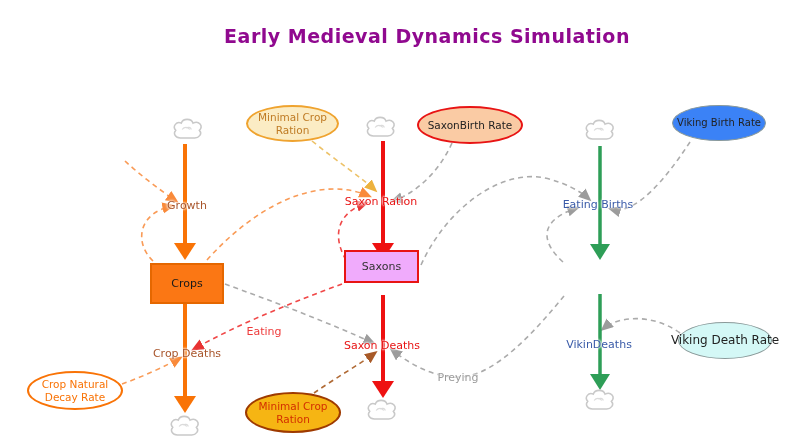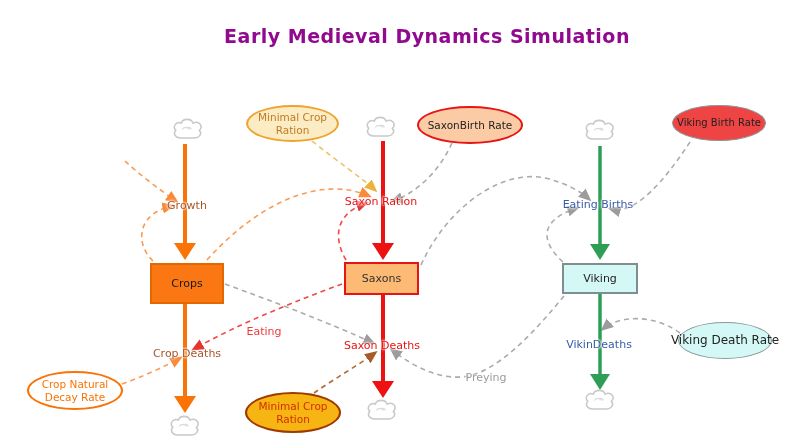--- a/index.html
+++ b/index.html
@@ -11,46 +11,46 @@
   .page-title{
     position:absolute;left:427px;top:25px;transform:translateX(-50%);
     font-size:19px;font-weight:bold;color:#90098F;white-space:nowrap;z-index:3;
     letter-spacing:.5px;
   }
   .stock{
     position:absolute;display:flex;align-items:center;justify-content:center;
     font-size:11px;z-index:4;box-sizing:border-box;
   }
   .stock-crops{left:150px;top:263px;width:74px;height:41px;background:#FB7714;border:2px solid #E56700;color:#1a1a1a;}
-  .stock-saxons{left:344px;top:262px;width:75px;height:33px;background:#fdba74;border:2px solid #E81414;color:#333;}
+  .stock-saxons{left:344px;top:250px;width:75px;height:33px;background:#f0abfc;border:2px solid #E81414;color:#333;}
   .stock-viking{left:562px;top:263px;width:76px;height:31px;background:#D4F8F6;border:2px solid #7E8F8F;color:#222;}
   .var{
     position:absolute;display:flex;align-items:center;justify-content:center;
     border-radius:50%;font-size:10.5px;line-height:1.15;text-align:center;z-index:4;box-sizing:border-box;
   }
   .nowrap{white-space:nowrap;}
   .var-cgr{left:43px;top:127px;width:96px;height:33px;background:#fff;border:2px solid #F97306;color:#F97306;}
   .var-mcrt{left:246px;top:105px;width:93px;height:37px;background:#FBECC4;border:2px solid #EFA32F;color:#BF7B24;}
   .var-sbr{left:417px;top:106px;width:106px;height:38px;background:#FACBA4;border:2.5px solid #E81414;color:#222;}
-  .var-vbr{left:672px;top:105px;width:94px;height:36px;background:#ef4444;border:1.6px solid #8A9999;color:#222;font-size:10px;}
+  .var-vbr{left:672px;top:105px;width:94px;height:36px;background:#3b82f6;border:1.6px solid #8A9999;color:#222;font-size:10px;}
   .var-cndr{left:27px;top:371px;width:96px;height:39px;background:#fff;border:2px solid #F97306;color:#F97306;}
   .var-mcrb{left:245px;top:392px;width:96px;height:41px;background:#F6B513;border:2.5px solid #9E3A00;color:#D32F00;}
   .var-vdr{left:678px;top:322px;width:94px;height:37px;background:#D4F8F6;border:1.6px solid #8A9999;color:#222;font-size:12px;}
   .flow-label,.link-label{
     position:absolute;transform:translate(-50%,-50%);font-size:11px;white-space:nowrap;z-index:3;
     text-shadow:0 0 3px #fff,0 0 3px #fff,0 0 2px #fff;
   }
   .lbl-growth{left:187px;top:205px;color:#A8552B;}
   .lbl-crop-deaths{left:187px;top:353px;color:#A8552B;}
   .lbl-saxon-births{left:381px;top:201px;color:#E81414;}
   .lbl-saxon-deaths{left:382px;top:345px;color:#E81414;}
   .lbl-viking-births{left:598px;top:204px;color:#3A5BA8;}
   .lbl-vikin-deaths{left:599px;top:344px;color:#3A5BA8;}
   .lbl-eating{left:264px;top:331px;color:#EE3B3B;}
-  .lbl-preying{left:478px;top:377px;color:#9B9B9B;padding-left:16px;}
+  .lbl-preying{left:450px;top:377px;color:#9B9B9B;padding-left:16px;}
 </style>
 </head>
 <body>
 
 <div id="canvas">
 
   <div class="page-title">Early Medieval Dynamics Simulation</div>
 
   <svg id="diagram-svg" width="800" height="446" viewBox="0 0 800 446">
     <defs>
@@ -125,23 +125,20 @@
     <use href="#cloud" x="365" y="397" width="34" height="27"></use>
     <use href="#cloud" x="583" y="387" width="34" height="27"></use>
   </svg>
 
   <div class="stock stock-crops">
     <span>Crops</span>
   </div>
   <div class="stock stock-saxons">
     <span>Saxons</span>
   </div>
-  <div class="stock stock-viking">
-    <span>Viking</span>
-  </div>
 
   <div class="var var-mcrt">
     <span>Minimal Crop Ration</span>
   </div>
   <div class="var var-sbr nowrap">
     <span>SaxonBirth Rate</span>
   </div>
   <div class="var var-vbr nowrap">
     <span>Viking Birth Rate</span>
   </div>

